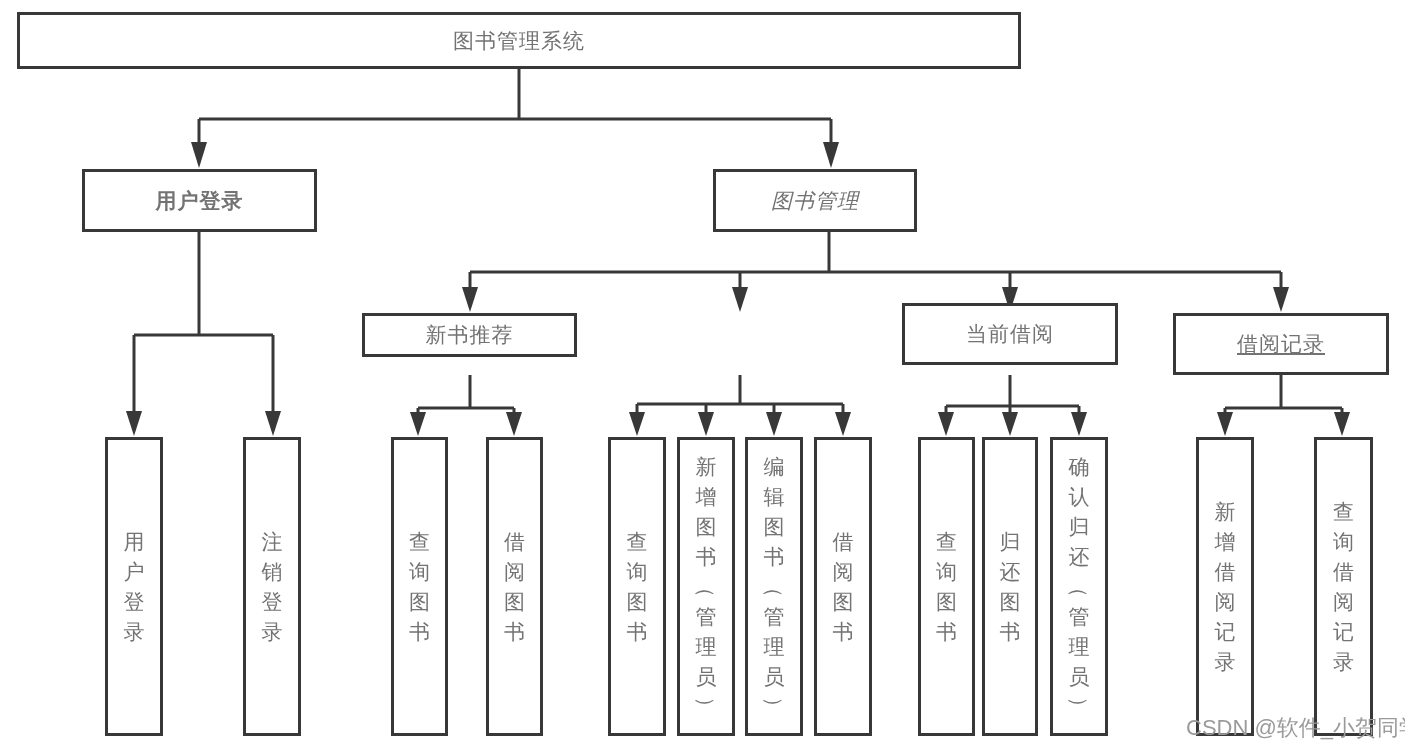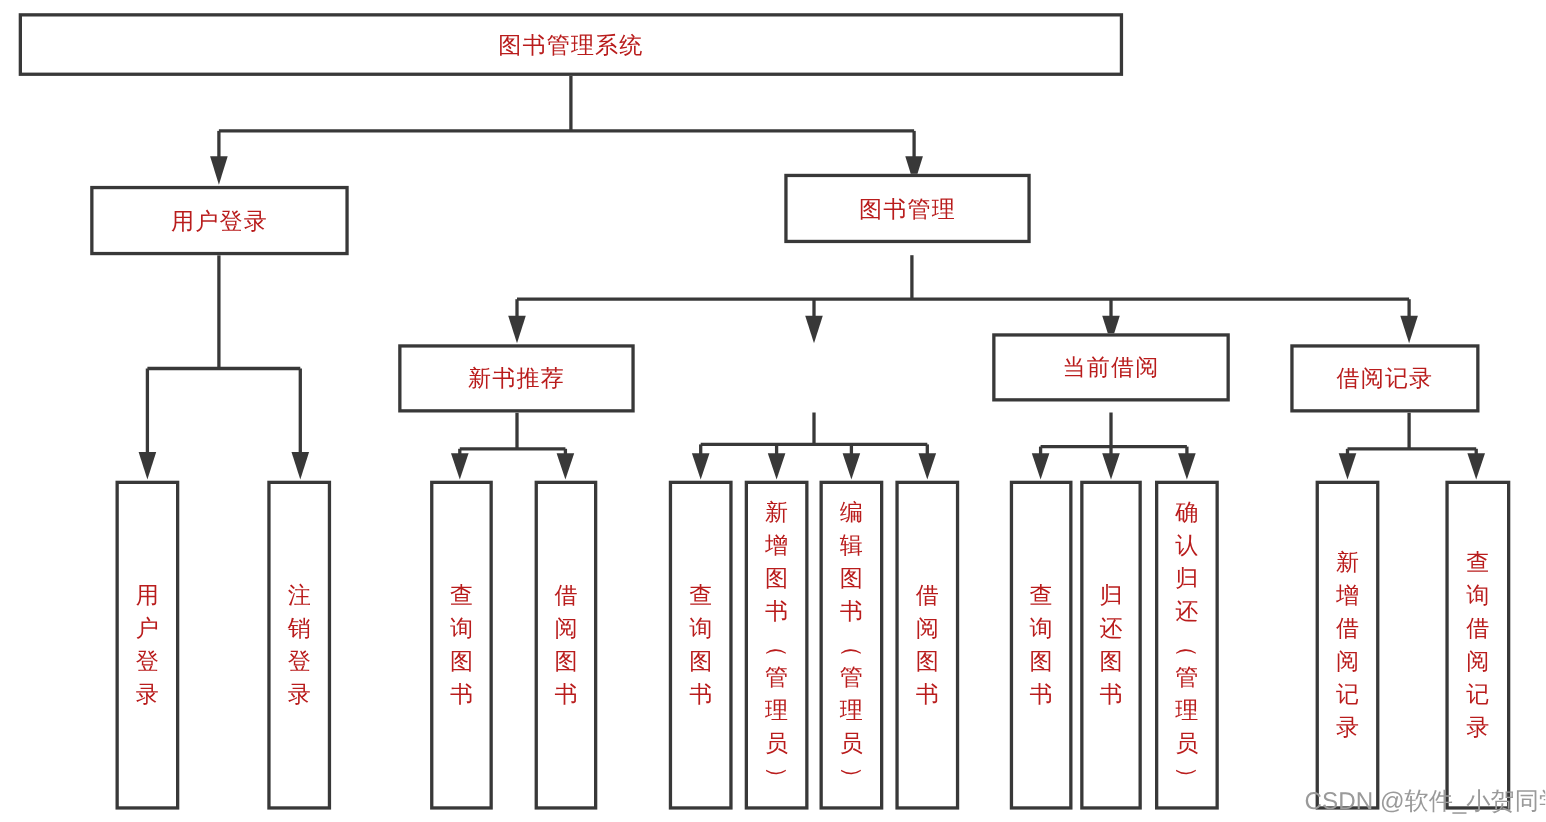--- a/index.html
+++ b/index.html
@@ -2,21 +2,21 @@
 <html><head>
 <meta charset="utf-8">
 <style>
   html,body{margin:0;padding:0;background:#ffffff;}
   body{font-family:"Liberation Sans","DejaVu Sans",sans-serif;}
   #canvas{position:relative;width:1405px;height:747px;background:#ffffff;overflow:hidden;}
   #wires{position:absolute;left:0;top:0;width:1405px;height:747px;}
   #wires path{stroke:#383838;stroke-width:3;fill:none;}
   #wires polygon{fill:#383838;stroke:none;}
   .node{position:absolute;box-sizing:border-box;border:3px solid #383838;background:#ffffff;
-        display:flex;align-items:center;justify-content:center;color:#b91c1c;}
+        display:flex;align-items:center;justify-content:center;color:#737373;}
   .h-label{font-size:21px;letter-spacing:1px;white-space:nowrap;}
   .v-label{display:flex;flex-direction:column;align-items:center;justify-content:center;width:100%;height:100%;}
   .vchar{display:flex;align-items:center;justify-content:center;width:100%;height:30px;font-size:21px;line-height:30px;}
   .vchar.rot{transform:rotate(90deg);}
   #watermark{position:absolute;left:1186px;top:713px;font-size:22px;color:#9a9a9a;white-space:nowrap;letter-spacing:0px;}
 </style>
 </head>
 <body>
 
 <div id="canvas">
@@ -87,34 +87,34 @@
       <path d="M1342 408 V414"></path>
       <polygon points="1217,412 1233,412 1225,436"></polygon>
       <polygon points="1334,412 1350,412 1342,436"></polygon>
     </g>
   </svg>
 
   <div class="node" style="left:17px;top:12px;width:1004px;height:57px;">
     <span class="h-label">图书管理系统</span>
   </div>
 
-  <div class="node" style="left:82px;top:169px;width:235px;height:63px;">
+  <div class="node" style="left:82px;top:169px;width:235px;height:63px;font-weight:bold;">
     <span class="h-label">用户登录</span>
   </div>
-  <div class="node" style="left:713px;top:158px;width:224px;height:63px;">
+  <div class="node" style="left:713px;top:169px;width:204px;height:63px;font-style:italic;">
     <span class="h-label">图书管理</span>
   </div>
 
-  <div class="node" style="left:362px;top:313px;width:215px;height:62px;">
+  <div class="node" style="left:362px;top:313px;width:215px;height:44px;">
     <span class="h-label">新书推荐</span>
   </div>
   <div class="node" style="left:902px;top:303px;width:216px;height:62px;">
     <span class="h-label">当前借阅</span>
   </div>
-  <div class="node" style="left:1173px;top:313px;width:172px;height:62px;">
+  <div class="node" style="left:1173px;top:313px;width:216px;height:62px;text-decoration:underline;">
     <span class="h-label">借阅记录</span>
   </div>
 
   <div class="node" style="left:105px;top:437px;width:58px;height:299px;">
     <span class="v-label">
         <span class="vchar">用</span>
         <span class="vchar">户</span>
         <span class="vchar">登</span>
         <span class="vchar">录</span>
       </span>

